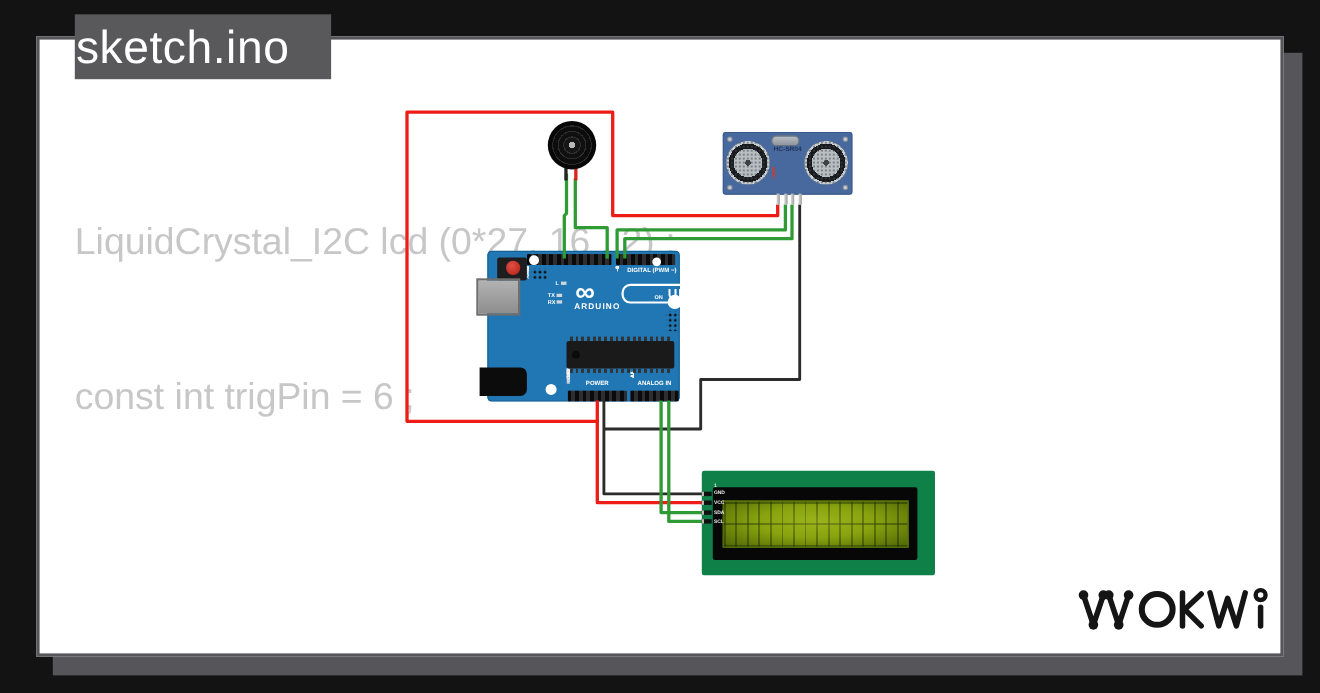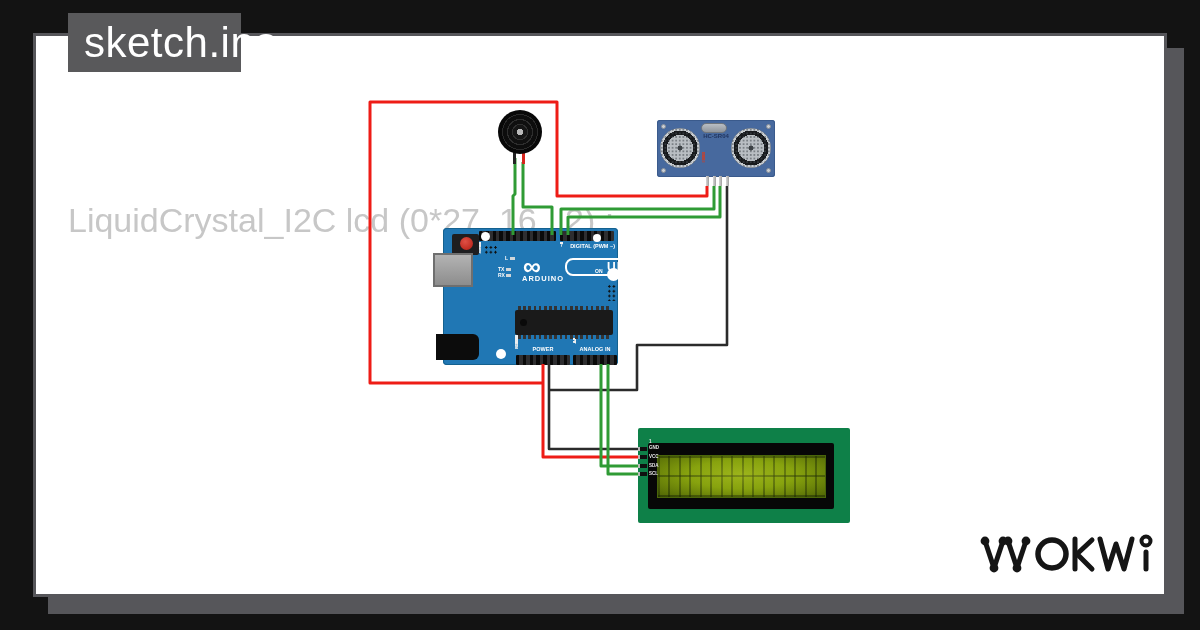--- a/index.html
+++ b/index.html
@@ -5,22 +5,22 @@
   html,body{margin:0;padding:0;}
   body{
     width:1200px;height:630px;position:relative;overflow:hidden;
     background:var(--background,#131313);
     font-family:"Liberation Sans","DejaVu Sans",sans-serif;
   }
   
   .canvas-shadow{position:absolute;left:48px;top:48px;width:1136px;height:566px;background:var(--frame-gray,#56565a);}
   .canvas{position:absolute;left:33px;top:33px;width:1128px;height:558px;background:var(--canvas-white,#fff);
     border:3px solid var(--frame-gray,#56565a);overflow:hidden;}
-  .file-tab{position:absolute;left:68px;top:13px;width:173px;height:59px;background:var(--tab-bg,#59595b);
-    display:flex;align-items:center;padding-left:16px;box-sizing:border-box;z-index:9;}
+  .file-tab{position:absolute;left:68px;top:13px;width:233px;height:59px;background:var(--tab-bg,#59595b);
+    display:flex;align-items:center;padding-left:1px;box-sizing:border-box;z-index:9;}
   .file-tab span{color:var(--tab-text,#fff);font-size:42px;letter-spacing:0.5px;}
   
   .code-block{position:absolute;left:32px;top:66px;font-size:34px;line-height:47.3px;color:var(--code-text,#c7c7c7);
     white-space:pre;z-index:1;}
   
   .wires{position:absolute;left:0;top:0;z-index:3;pointer-events:none;}
   .wires polyline{fill:none;stroke-linejoin:round;stroke-linecap:butt;}
   .w-red{stroke:var(--wire-red,#ee1c16);stroke-width:3;}
   .w-green{stroke:var(--wire-green,#2f9b35);stroke-width:3;}
   .w-black{stroke:var(--wire-black,#2b2b2b);stroke-width:2.6;}
@@ -98,20 +98,21 @@
 </style>
 </head>
 <body>
 
 <div class="canvas-shadow"></div>
 
 <div class="canvas">
 
   <div class="code-block">
     <div>LiquidCrystal_I2C lcd (0*27, 16 , 2) ;</div>
+    <div>const int trigPin = 6 ;</div>
     
     
     
     
     
     
     
     
   </div>
 

